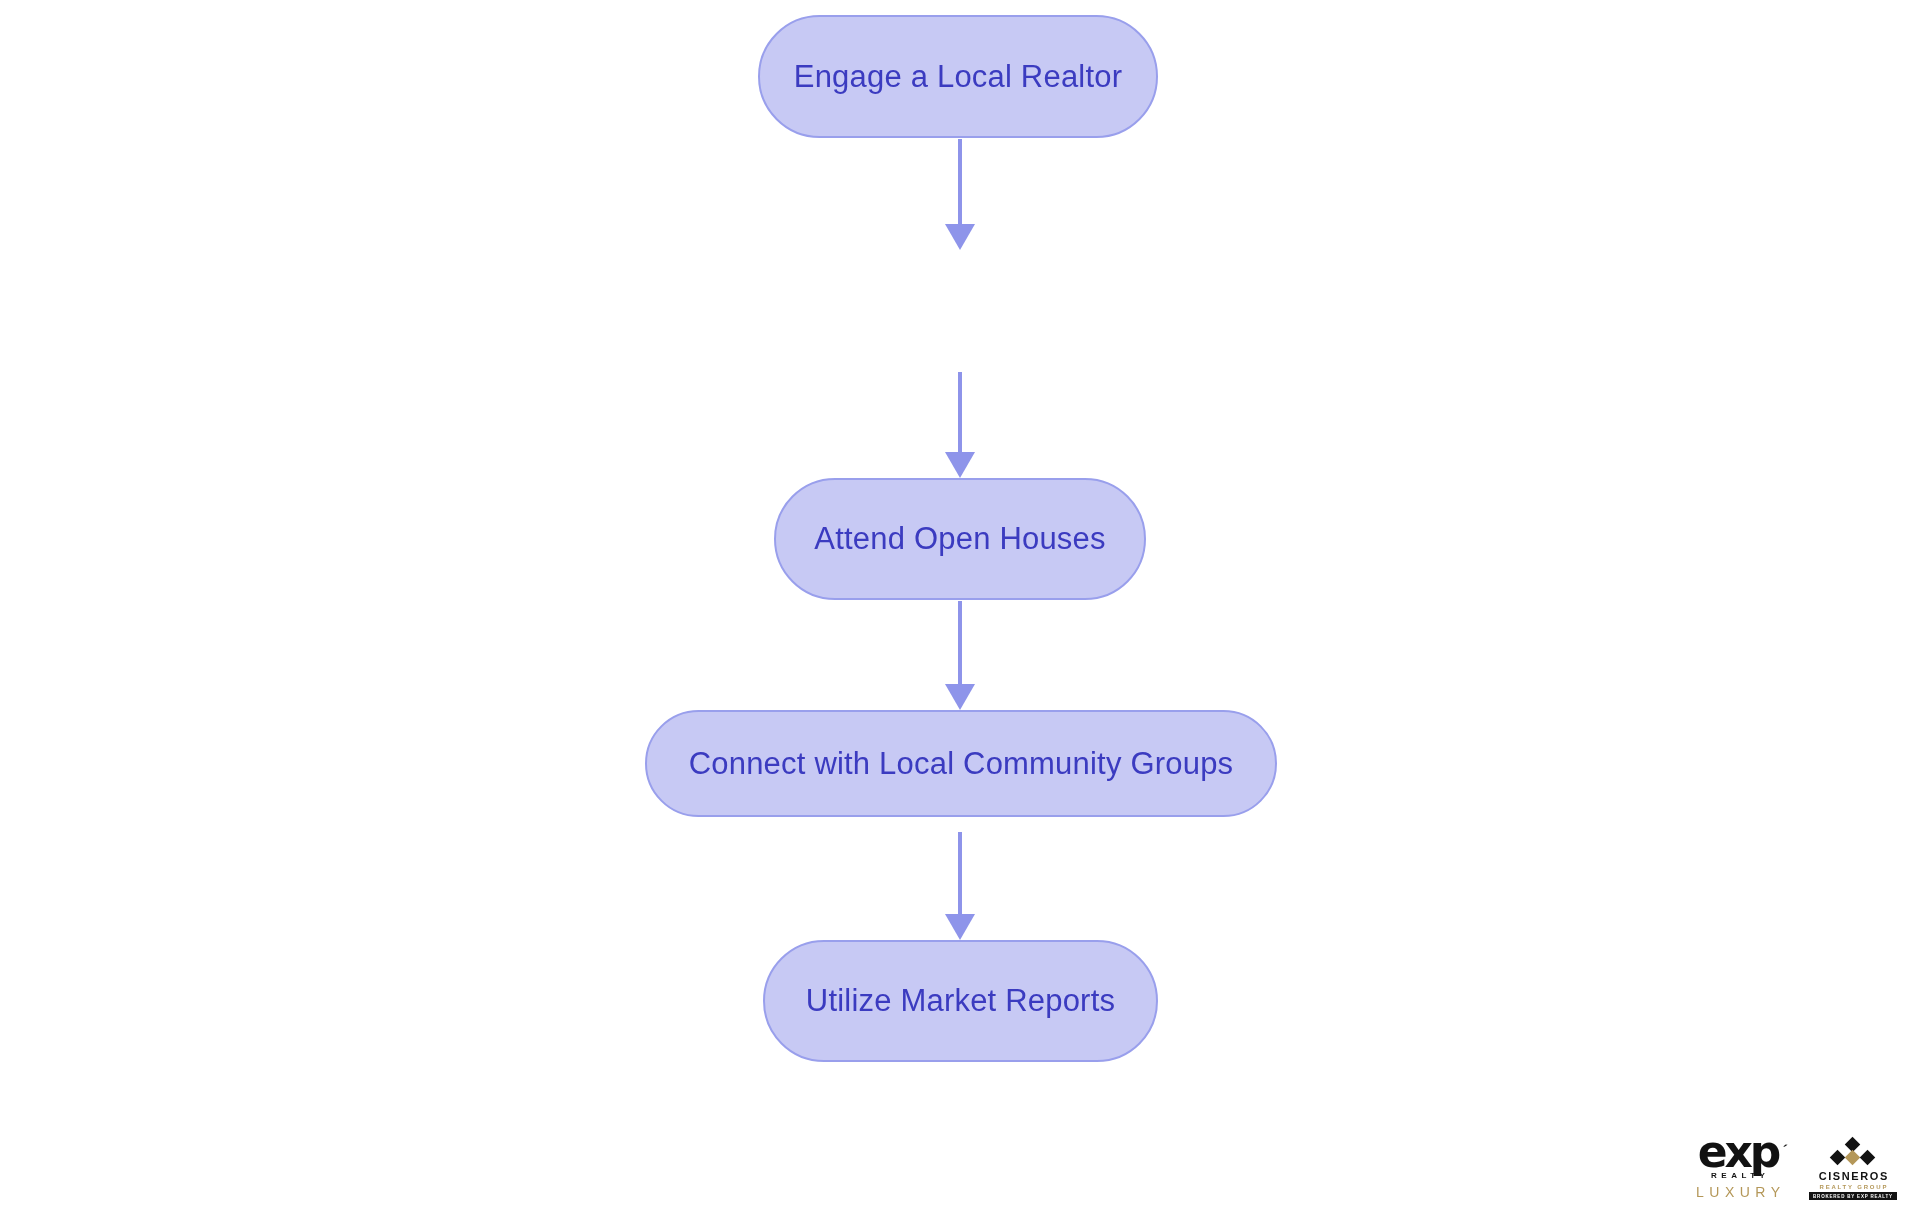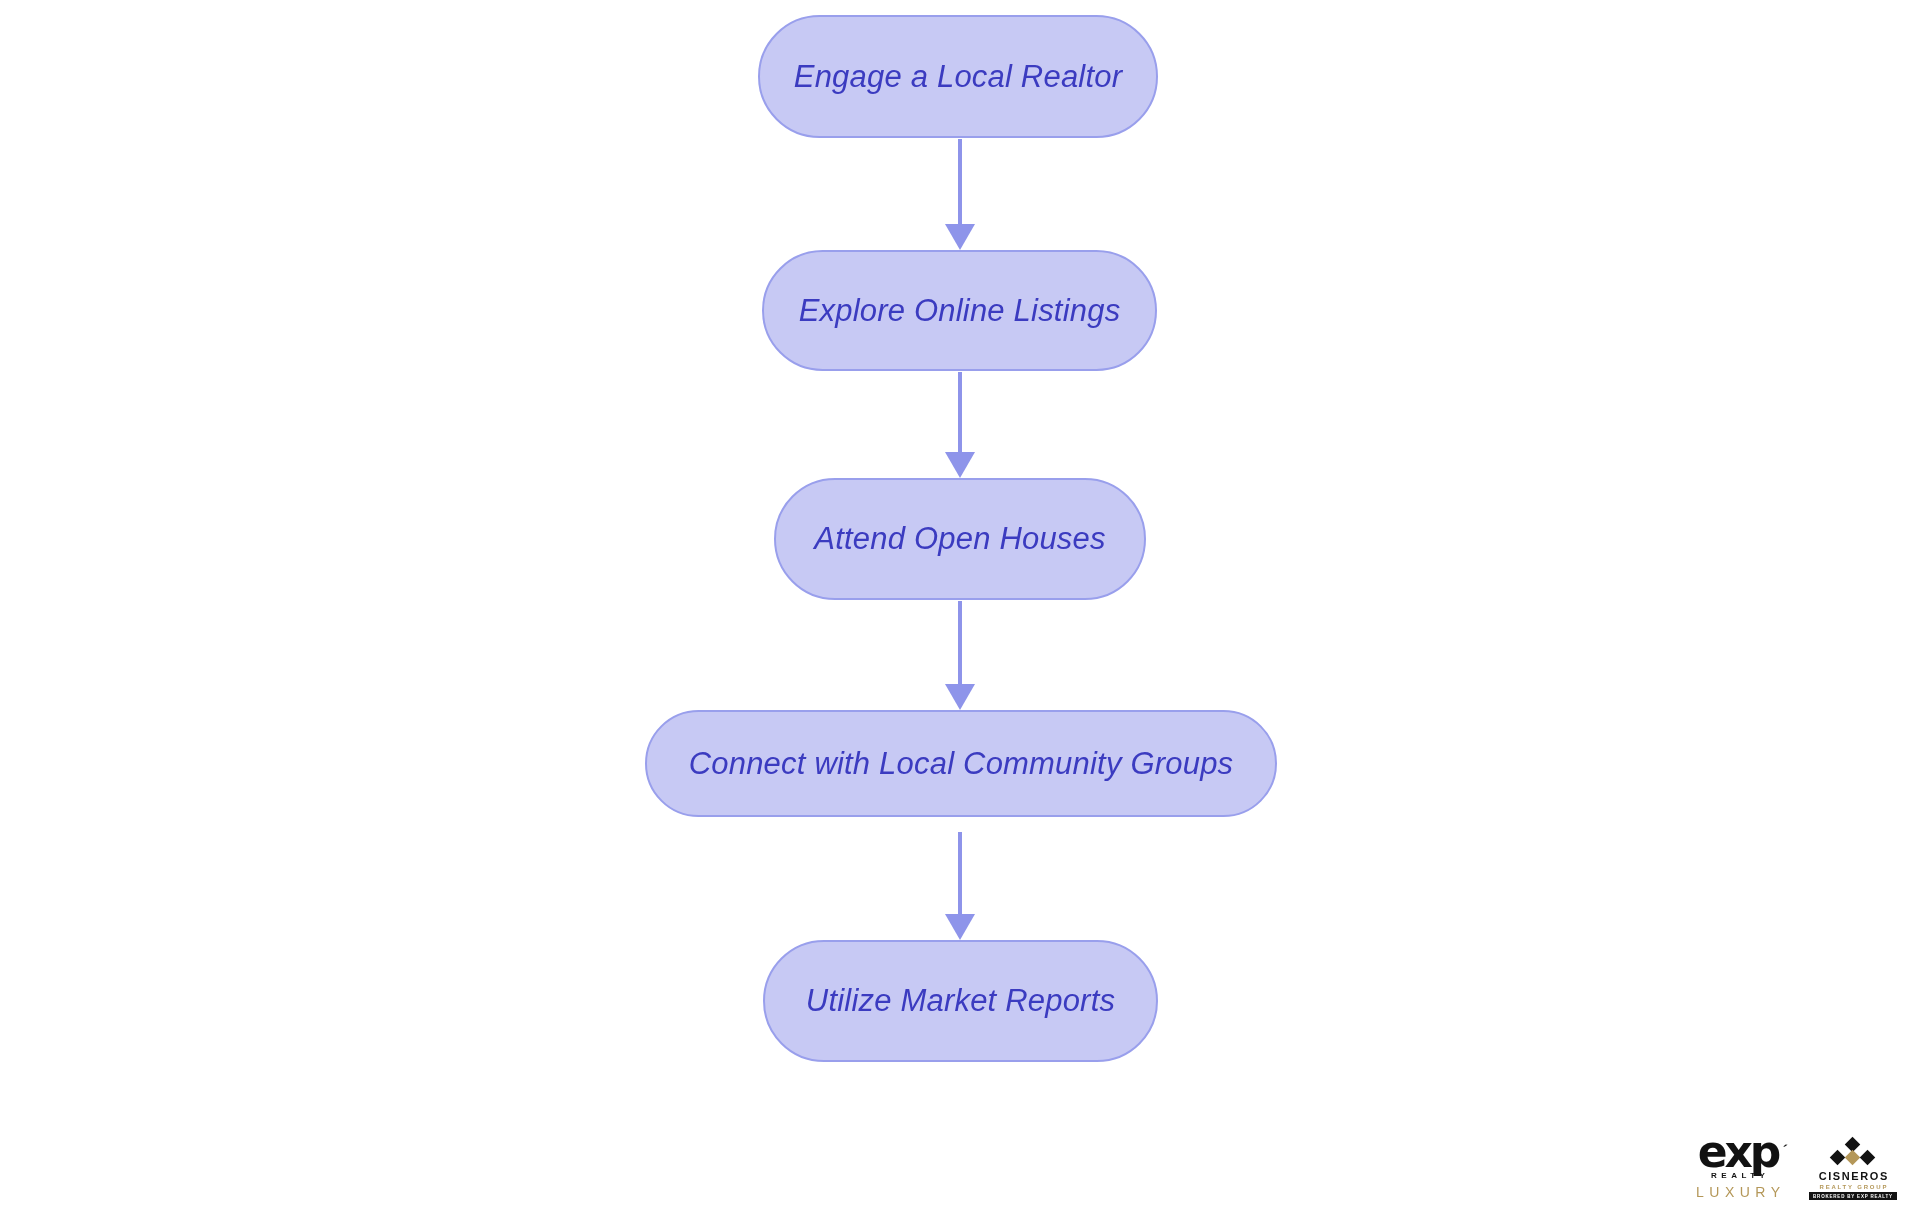--- a/index.html
+++ b/index.html
@@ -14,21 +14,20 @@
 
   
   .flow-node {
     position:absolute;
     background:var(--node-fill);
     border:2.5px solid var(--node-border);
     border-radius:62px;
     display:flex;
     align-items:center;
     justify-content:center;
-    font-style:italic;
   }
   .flow-node .node-label {
     color:var(--node-text);
     font-size:31px;
     letter-spacing:0.2px;
     white-space:nowrap;
   }
 
   
   .flow-arrow {
@@ -119,23 +118,20 @@
 </style>
 </head>
 <body>
 
 <div class="canvas">
 
   <div class="flow-node" style="left:758px; top:15px;  width:400px; height:123px;">
     <span class="node-label">Engage a Local Realtor</span>
   </div>
 
-  <div class="flow-node" style="left:762px; top:250px; width:395px; height:121px;">
-    <span class="node-label">Explore Online Listings</span>
-  </div>
 
   <div class="flow-node" style="left:774px; top:478px; width:372px; height:122px;">
     <span class="node-label">Attend Open Houses</span>
   </div>
 
   <div class="flow-node" style="left:645px; top:710px; width:632px; height:107px;">
     <span class="node-label">Connect with Local Community Groups</span>
   </div>
 
   <div class="flow-node" style="left:763px; top:940px; width:395px; height:122px;">

